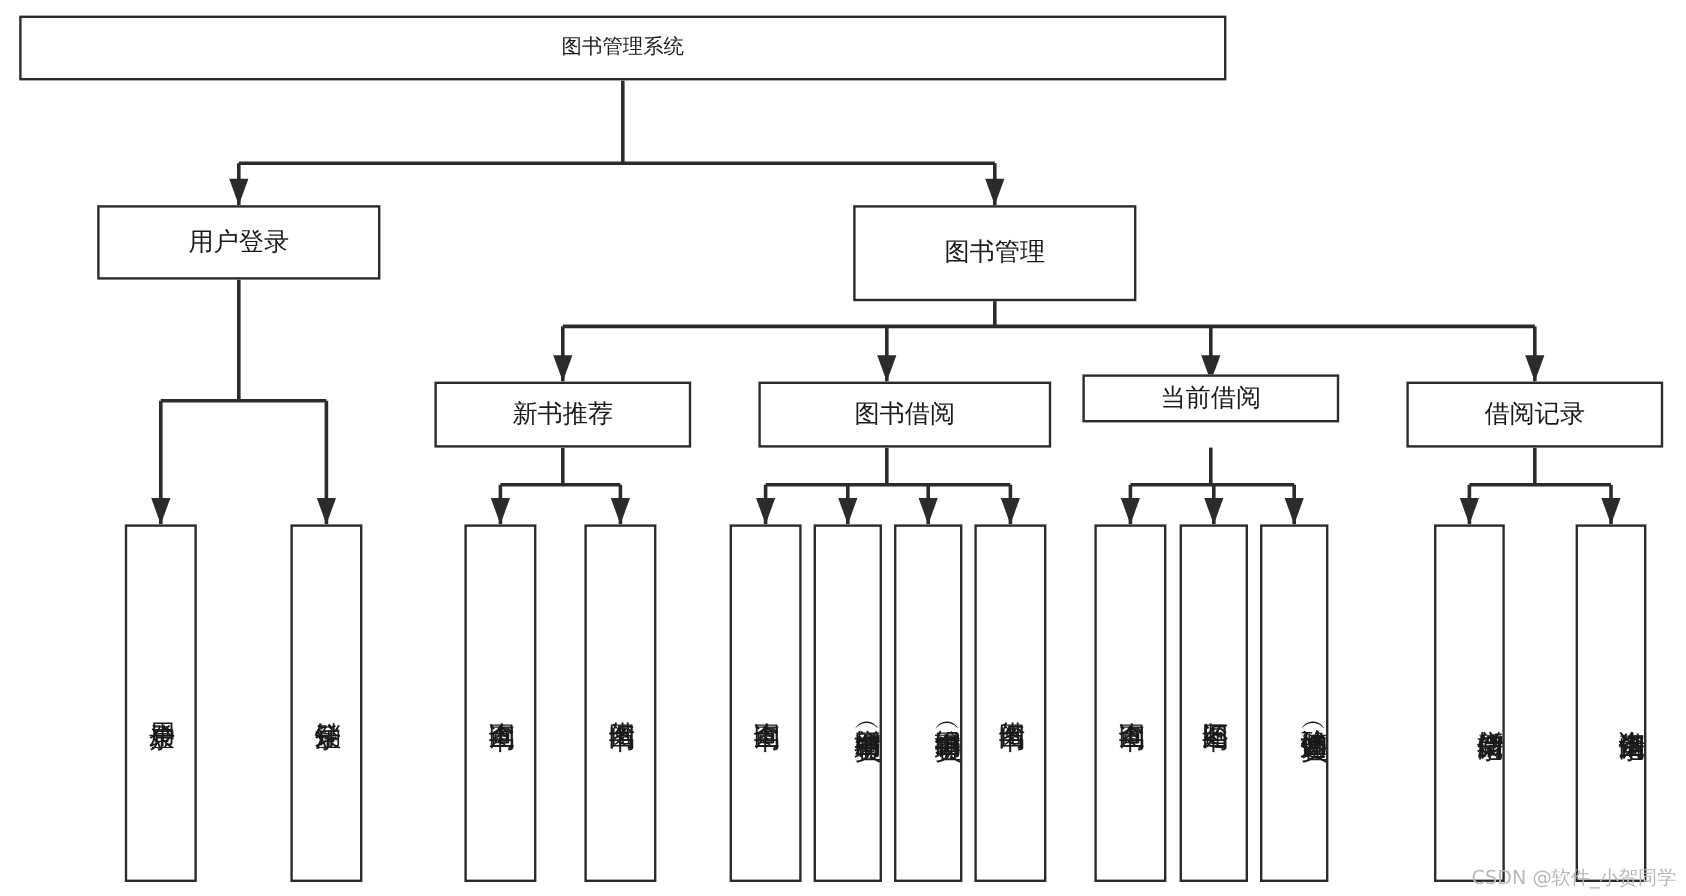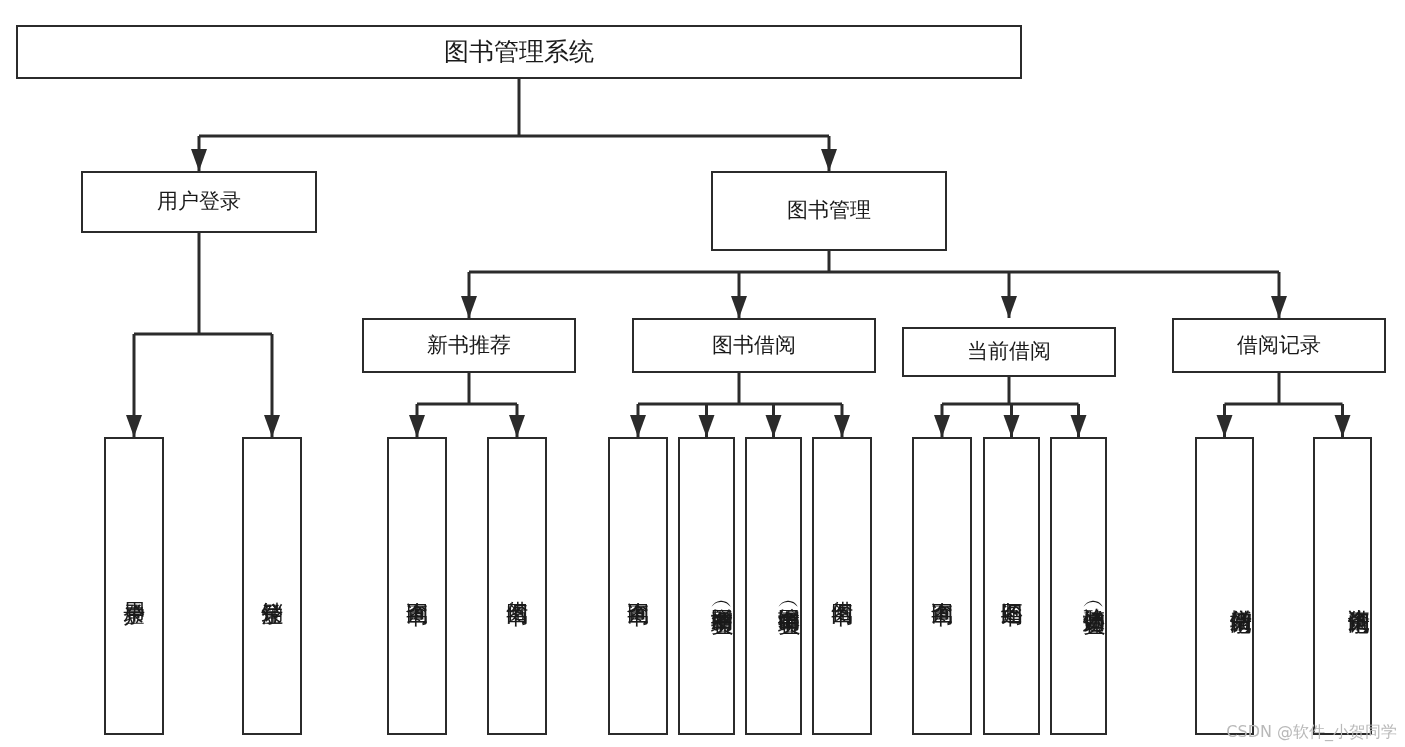--- a/index.html
+++ b/index.html
@@ -34,22 +34,21 @@
     display: flex;
     align-items: center;
     justify-content: center;
     text-align: center;
     line-height: 1.02;
   }
   .node.h {
     font-size: 21px;
   }
   .node.root {
-    font-size: 25px;
-    margin-top: 12px;
+    font-size: 17px;
   }
   
   .node.v {
     font-size: 22px;
     writing-mode: vertical-rl;
     text-orientation: upright;
     align-items: flex-start;
     justify-content: center;
     padding-top: 16px;
     letter-spacing: 1px;
@@ -140,21 +139,21 @@
       </div>
       <div class="node h" style="left: 711px; top: 171px; width: 236px; height: 80px; border-color: rgb(43, 43, 43); background: rgb(255, 255, 255); color: rgb(26, 26, 26);">
         <span class="vtext" style="writing-mode: horizontal-tb; text-orientation: mixed;">图书管理</span>
       </div>
       <div class="node h" style="left: 362px; top: 318px; width: 214px; height: 55px; border-color: rgb(43, 43, 43); background: rgb(255, 255, 255); color: rgb(26, 26, 26);">
         <span class="vtext" style="writing-mode: horizontal-tb; text-orientation: mixed;">新书推荐</span>
       </div>
       <div class="node h" style="left: 632px; top: 318px; width: 244px; height: 55px; border-color: rgb(43, 43, 43); background: rgb(255, 255, 255); color: rgb(26, 26, 26);">
         <span class="vtext" style="writing-mode: horizontal-tb; text-orientation: mixed;">图书借阅</span>
       </div>
-      <div class="node h" style="left: 902px; top: 327px; width: 214px; height: 50px; border-color: rgb(43, 43, 43); background: rgb(255, 255, 255); color: rgb(26, 26, 26);">
+      <div class="node h" style="left: 902px; top: 312px; width: 214px; height: 40px; border-color: rgb(43, 43, 43); background: rgb(255, 255, 255); color: rgb(26, 26, 26);">
         <span class="vtext" style="writing-mode: horizontal-tb; text-orientation: mixed;">当前借阅</span>
       </div>
       <div class="node h" style="left: 1172px; top: 318px; width: 214px; height: 55px; border-color: rgb(43, 43, 43); background: rgb(255, 255, 255); color: rgb(26, 26, 26);">
         <span class="vtext" style="writing-mode: horizontal-tb; text-orientation: mixed;">借阅记录</span>
       </div>
       <div class="node v centered" style="left: 104px; top: 437px; width: 60px; height: 298px; border-color: rgb(43, 43, 43); background: rgb(255, 255, 255); color: rgb(26, 26, 26);">
         <span class="vtext">用户登录</span>
       </div>
       <div class="node v centered" style="left: 242px; top: 437px; width: 60px; height: 298px; border-color: rgb(43, 43, 43); background: rgb(255, 255, 255); color: rgb(26, 26, 26);">
         <span class="vtext">注销登录</span>

